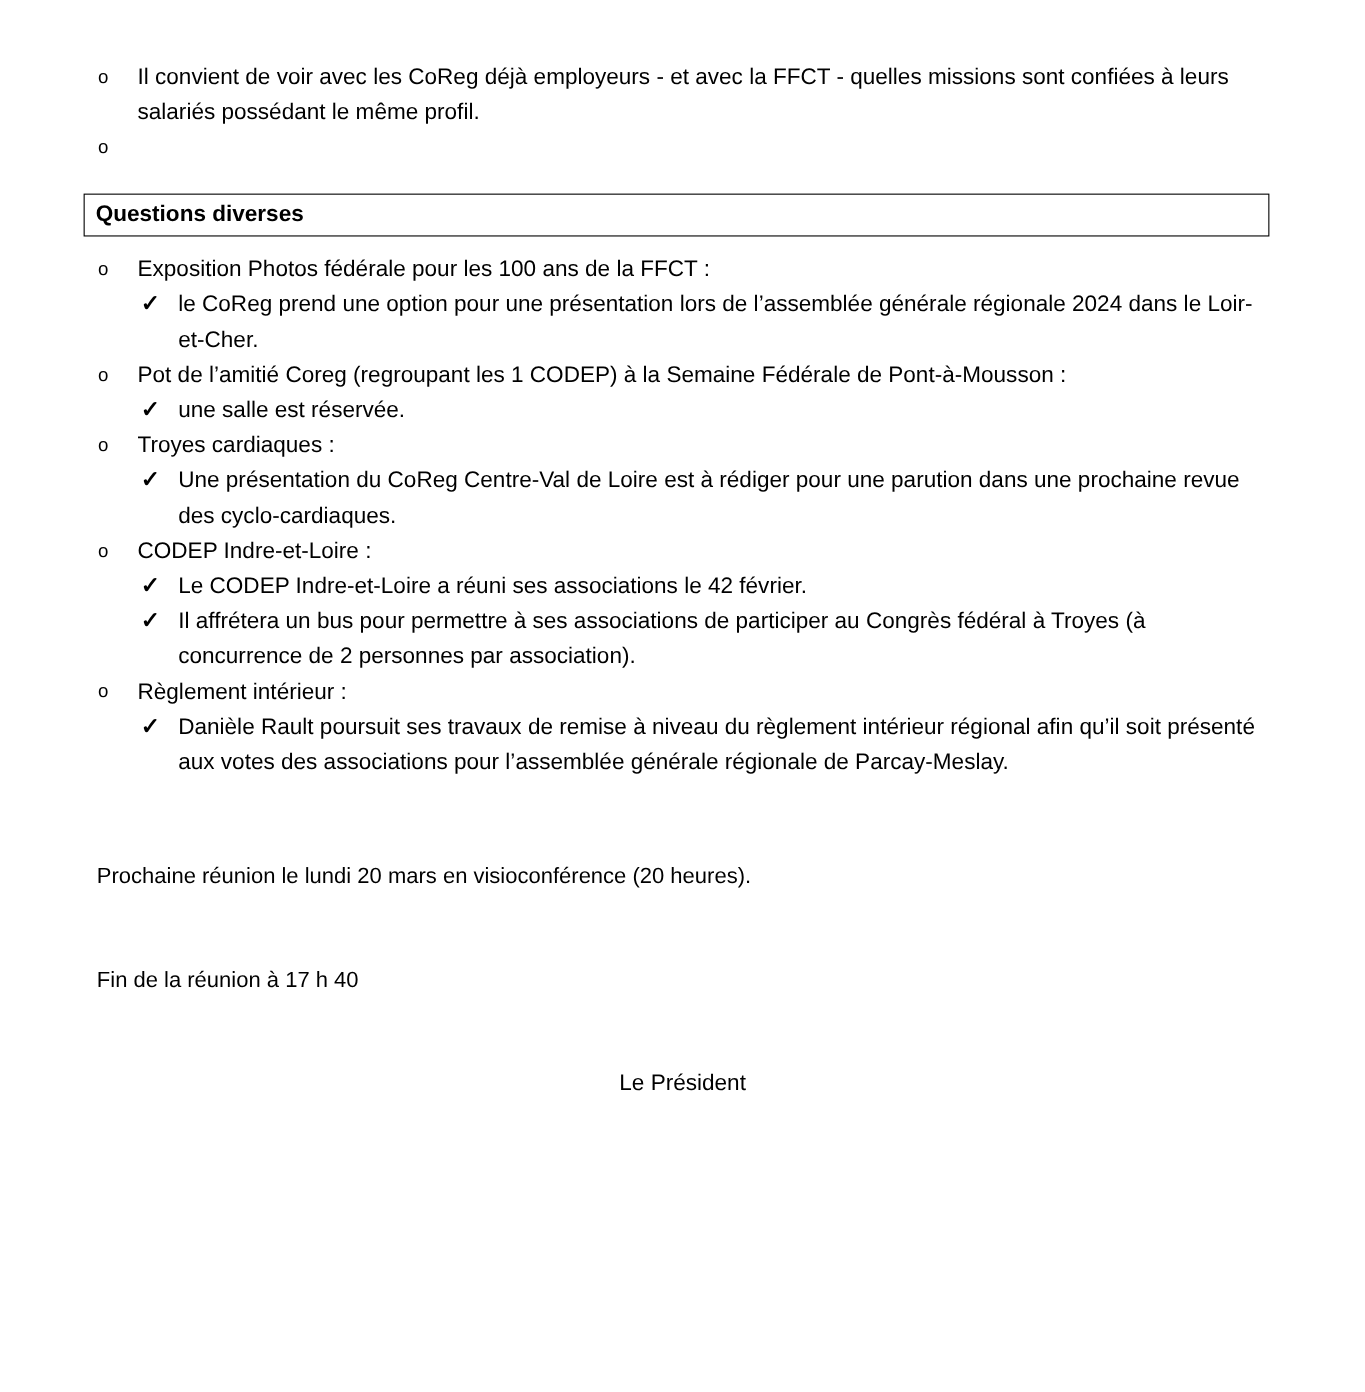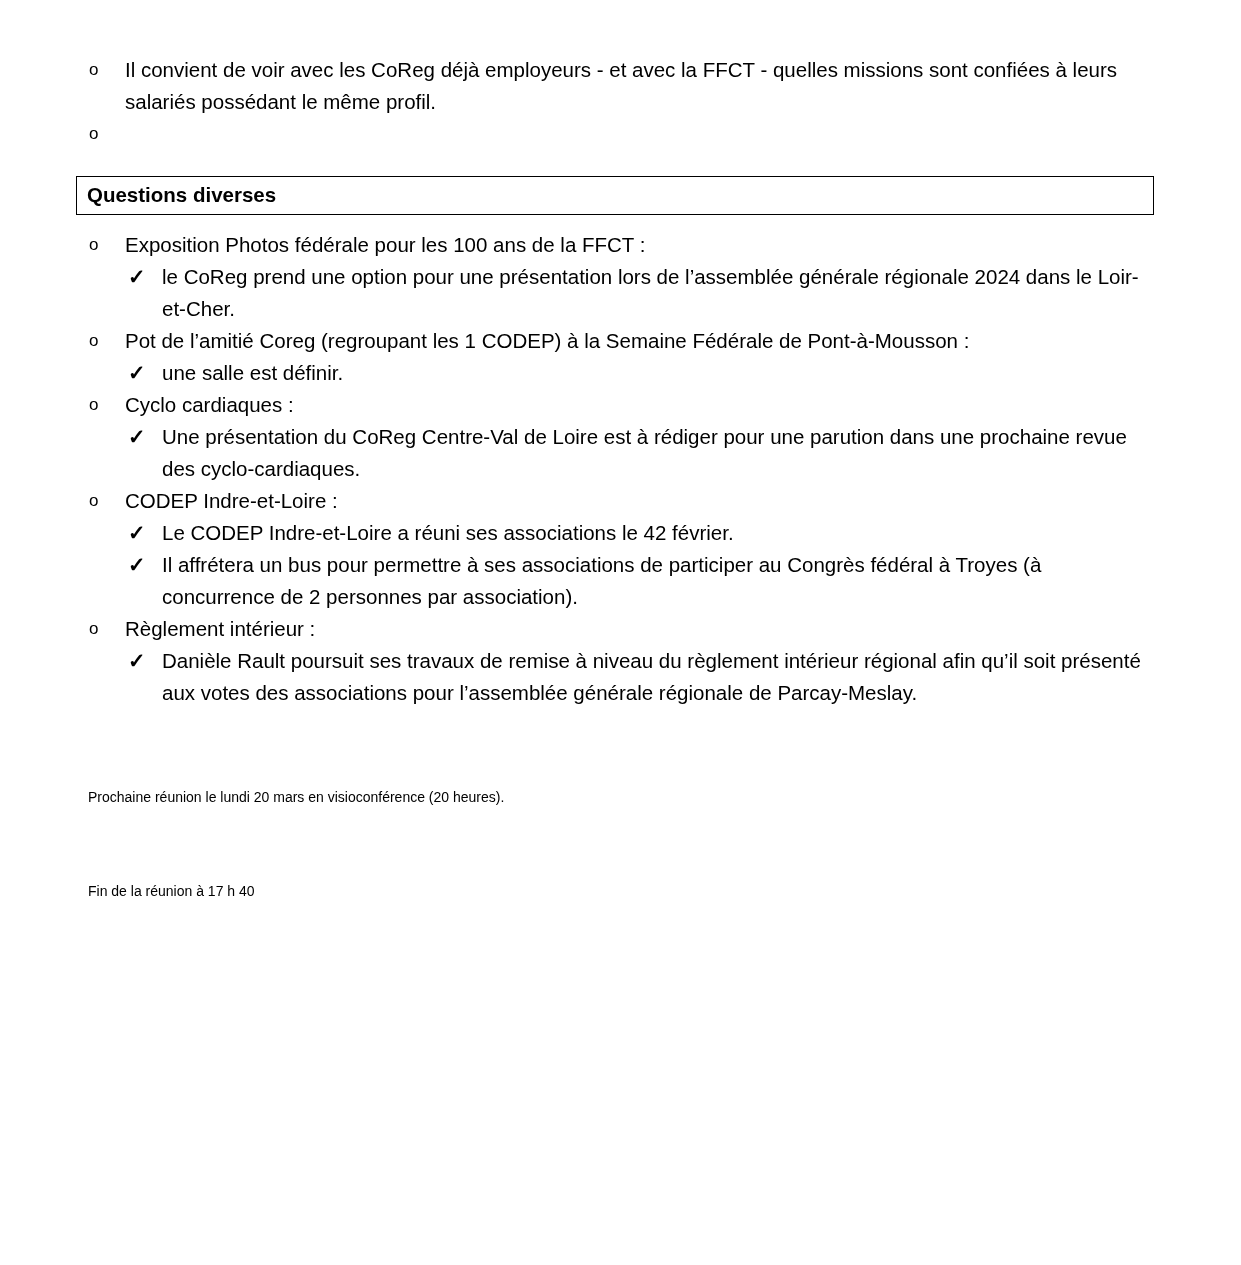--- a/index.html
+++ b/index.html
@@ -83,21 +83,21 @@
   .section-box .section-title {
     font-size: 20.5px;
     line-height: 26px;
     font-weight: 700;
     color: #000000;
   }
 
   
   .plain {
     margin: 0;
-    font-size: 14px;
+    font-size: 20px;
     line-height: 32px;
     text-align: left;
   }
   .signature {
     margin: 0;
     font-size: 20.5px;
     line-height: 32px;
     text-align: left;
     padding-left: 475px;
   }
@@ -143,26 +143,26 @@
       <span class="marker-check">✓</span>
       <span class="body">le CoReg prend une option pour une présentation lors de l’assemblée générale régionale 2024 dans le Loir-et-Cher.</span>
     </div>
 
     <div class="txt lvl1">
       <span class="marker-o">o</span>
       <span class="body">Pot de l’amitié Coreg (regroupant les 1 CODEP) à la Semaine Fédérale de Pont-à-Mousson :</span>
     </div>
     <div class="txt lvl2">
       <span class="marker-check">✓</span>
-      <span class="body">une salle est définir.</span>
-    </div>
-
-    <div class="txt lvl1">
-      <span class="marker-o">o</span>
-      <span class="body">Cyclo cardiaques :</span>
+      <span class="body">une salle est réservée.</span>
+    </div>
+
+    <div class="txt lvl1">
+      <span class="marker-o">o</span>
+      <span class="body">Troyes cardiaques :</span>
     </div>
     <div class="txt lvl2">
       <span class="marker-check">✓</span>
       <span class="body">Une présentation du CoReg Centre-Val de Loire est à rédiger pour une parution dans une prochaine revue des cyclo-cardiaques.</span>
     </div>
 
     <div class="txt lvl1">
       <span class="marker-o">o</span>
       <span class="body">CODEP Indre-et-Loire :</span>
     </div>
@@ -187,15 +187,16 @@
     <div class="sp-before-next"></div>
 
     <p class="plain">Prochaine réunion le lundi 20 mars en visioconférence (20 heures).</p>
 
     <div class="sp-before-end"></div>
 
     <p class="plain">Fin de la réunion à 17 h 40</p>
 
     <div class="sp-before-sig"></div>
 
+    <p class="signature">Le Président</p>
 
   </div>
 </div>
 
 </body></html>

